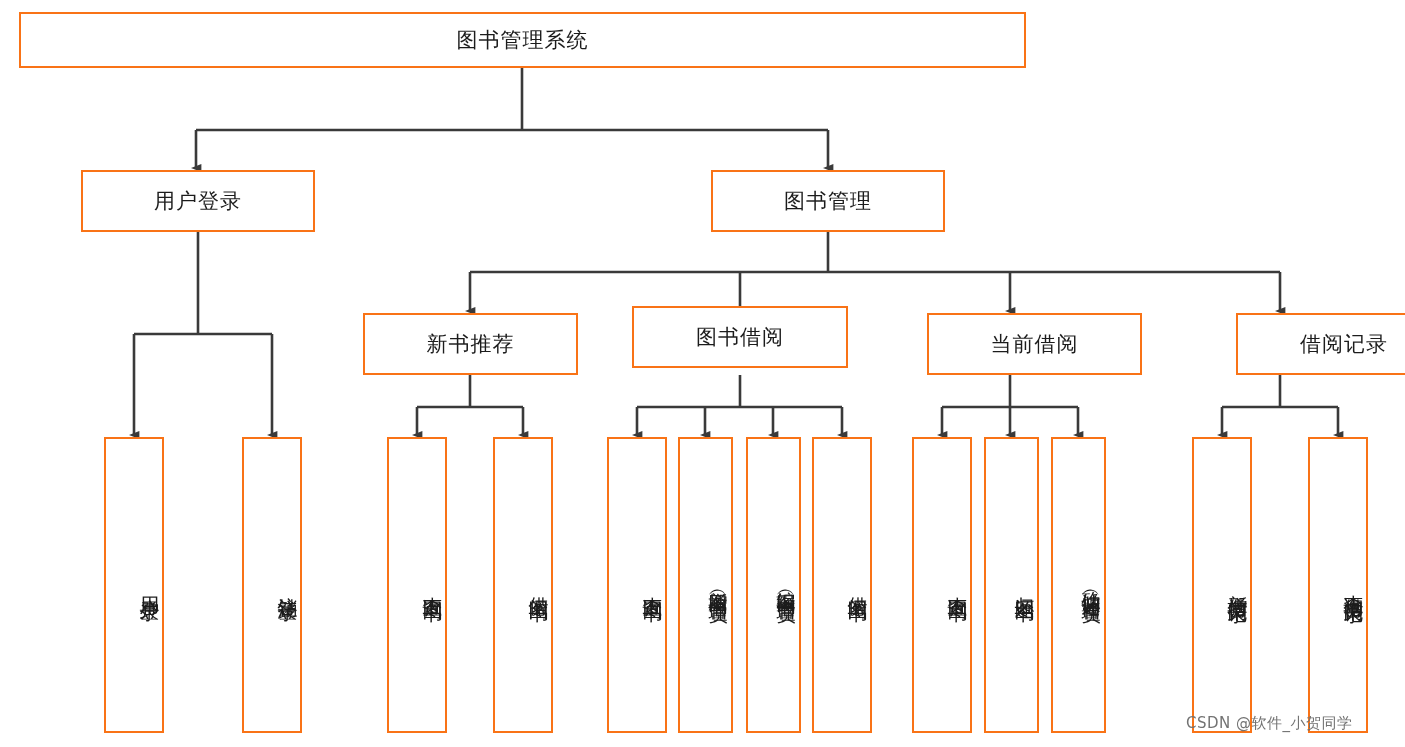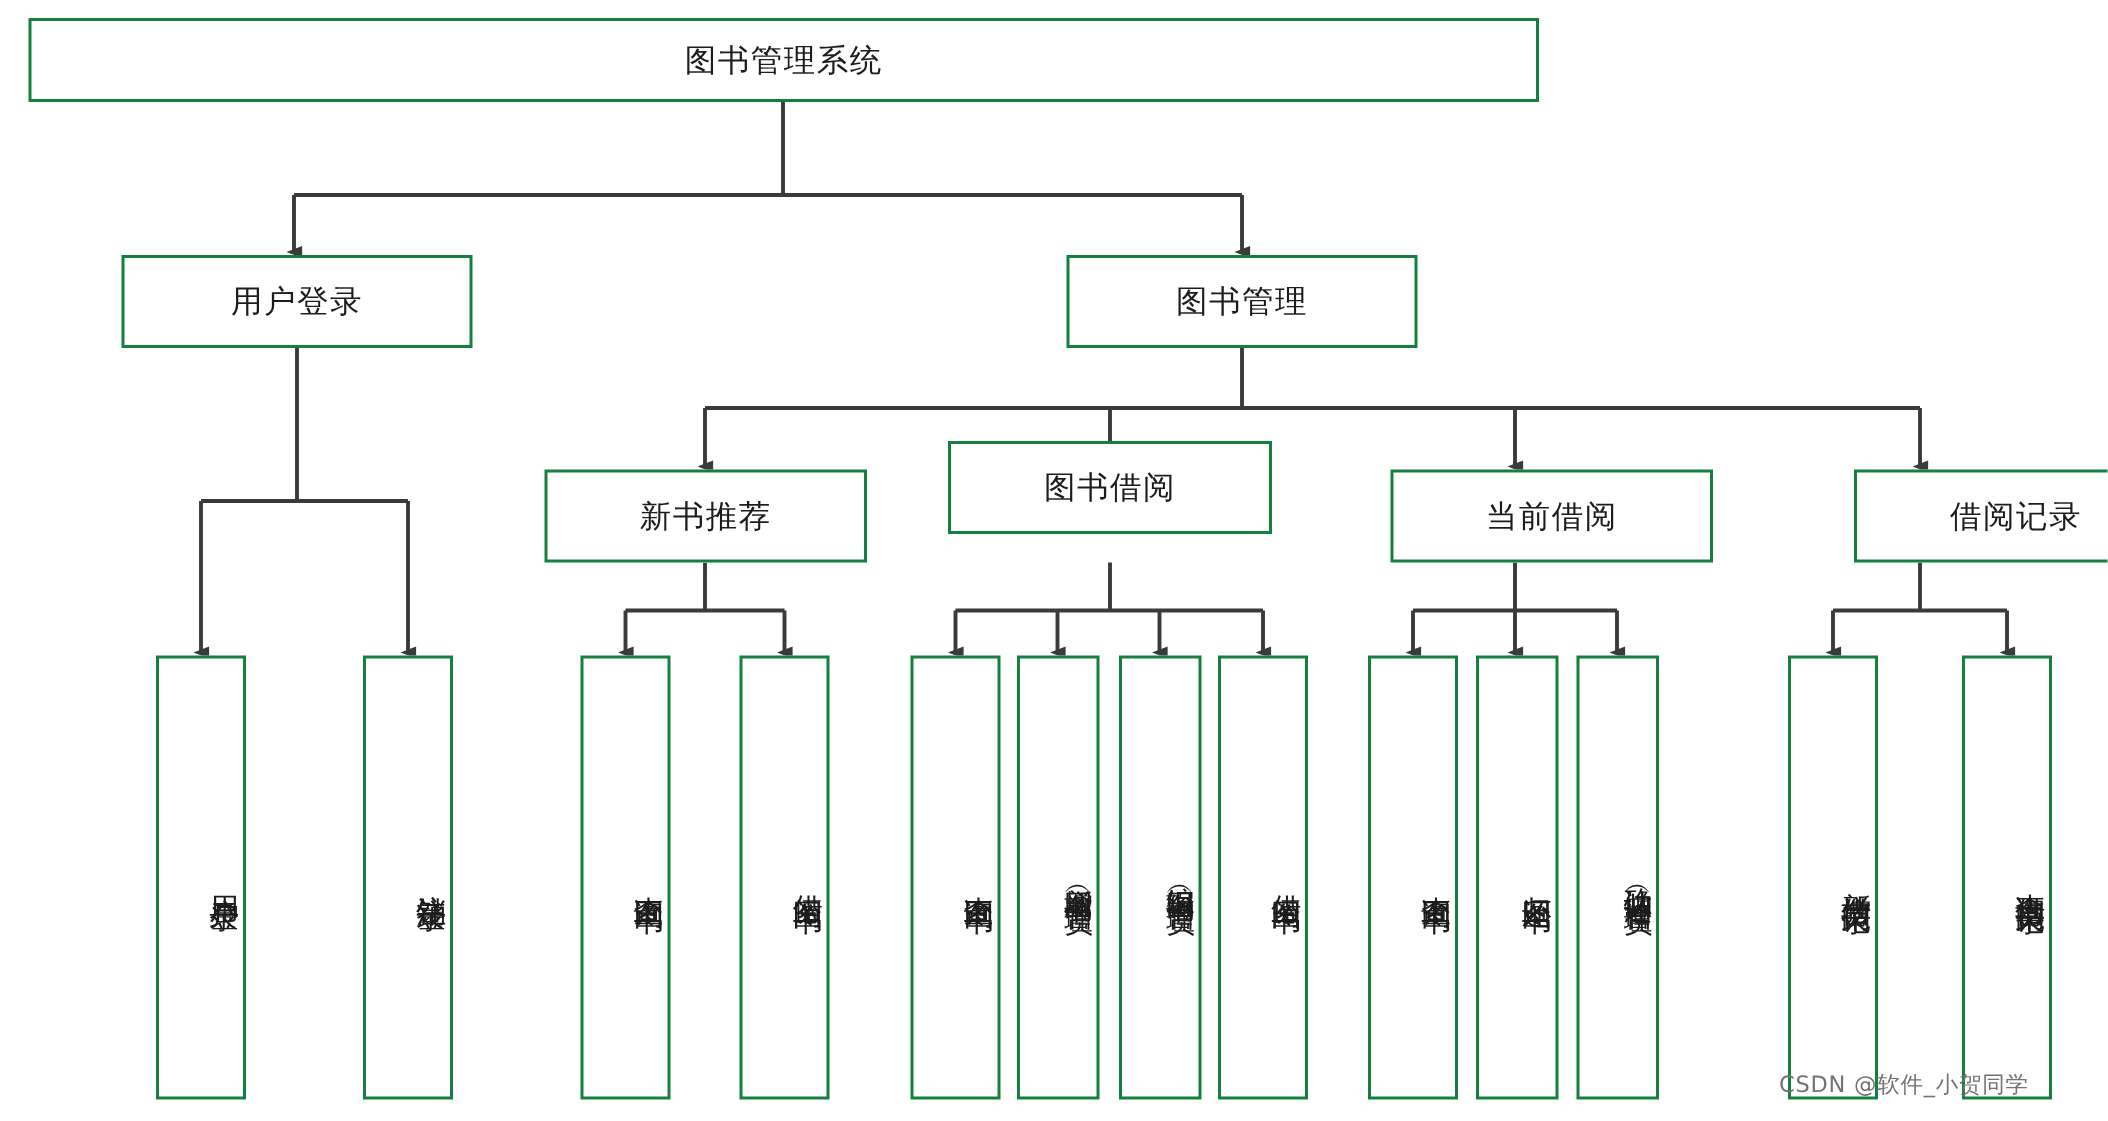--- a/index.html
+++ b/index.html
@@ -1,21 +1,21 @@
 <!DOCTYPE html>
 <html><head>
 <meta charset="utf-8">
 <style>
   html,body{margin:0;padding:0;background:#ffffff;}
   body{width:1405px;height:747px;overflow:hidden;
        font-family:"DejaVu Sans","Liberation Sans",sans-serif;}
   #stage{position:relative;width:1405px;height:747px;background:#fff;}
   #wires{position:absolute;left:0;top:0;width:1405px;height:747px;}
   .node{position:absolute;box-sizing:border-box;background:#ffffff;
-        border:2px solid #15803d;display:flex;align-items:center;
+        border:2px solid #f97316;display:flex;align-items:center;
         justify-content:center;color:#1c1c1c;}
   .node.h{font-size:21px;letter-spacing:1px;line-height:1;}
   .node.v{writing-mode:vertical-rl;text-orientation:upright;
           font-size:20px;line-height:1.28;letter-spacing:2px;
           padding:10px 0;align-items:flex-start;justify-content:center;}
   .node.v.tall{font-size:19px;}
   #watermark{position:absolute;left:1186px;top:714px;font-size:15px;
              color:#737373;white-space:nowrap;letter-spacing:0.5px;}
 </style>
 </head>
@@ -73,21 +73,21 @@
       <path d="M1338,407 L1338,435" marker-end="url(#ah)"></path>
     </g>
   </svg>
 
   <div class="node h" style="left:19px;top:12px;width:1007px;height:56px;">图书管理系统</div>
 
   <div class="node h" style="left:81px;top:170px;width:234px;height:62px;">用户登录</div>
   <div class="node h" style="left:711px;top:170px;width:234px;height:62px;">图书管理</div>
 
   <div class="node h" style="left:363px;top:313px;width:215px;height:62px;">新书推荐</div>
-  <div class="node h" style="left:632px;top:294px;width:216px;height:62px;">图书借阅</div>
+  <div class="node h" style="left:632px;top:306px;width:216px;height:62px;">图书借阅</div>
   <div class="node h" style="left:903px;top:313px;width:215px;height:62px;margin-left:24px;">当前借阅</div>
   <div class="node h" style="left:1236px;top:313px;width:216px;height:62px;">借阅记录</div>
 
   <div class="node v" style="left:104px;top:437px;width:60px;height:296px;">用户登录</div>
   <div class="node v" style="left:242px;top:437px;width:60px;height:296px;">注销登录</div>
 
   <div class="node v" style="left:387px;top:437px;width:60px;height:296px;">查询图书</div>
   <div class="node v" style="left:493px;top:437px;width:60px;height:296px;">借阅图书</div>
 
   <div class="node v" style="left:607px;top:437px;width:60px;height:296px;">查询图书</div>

